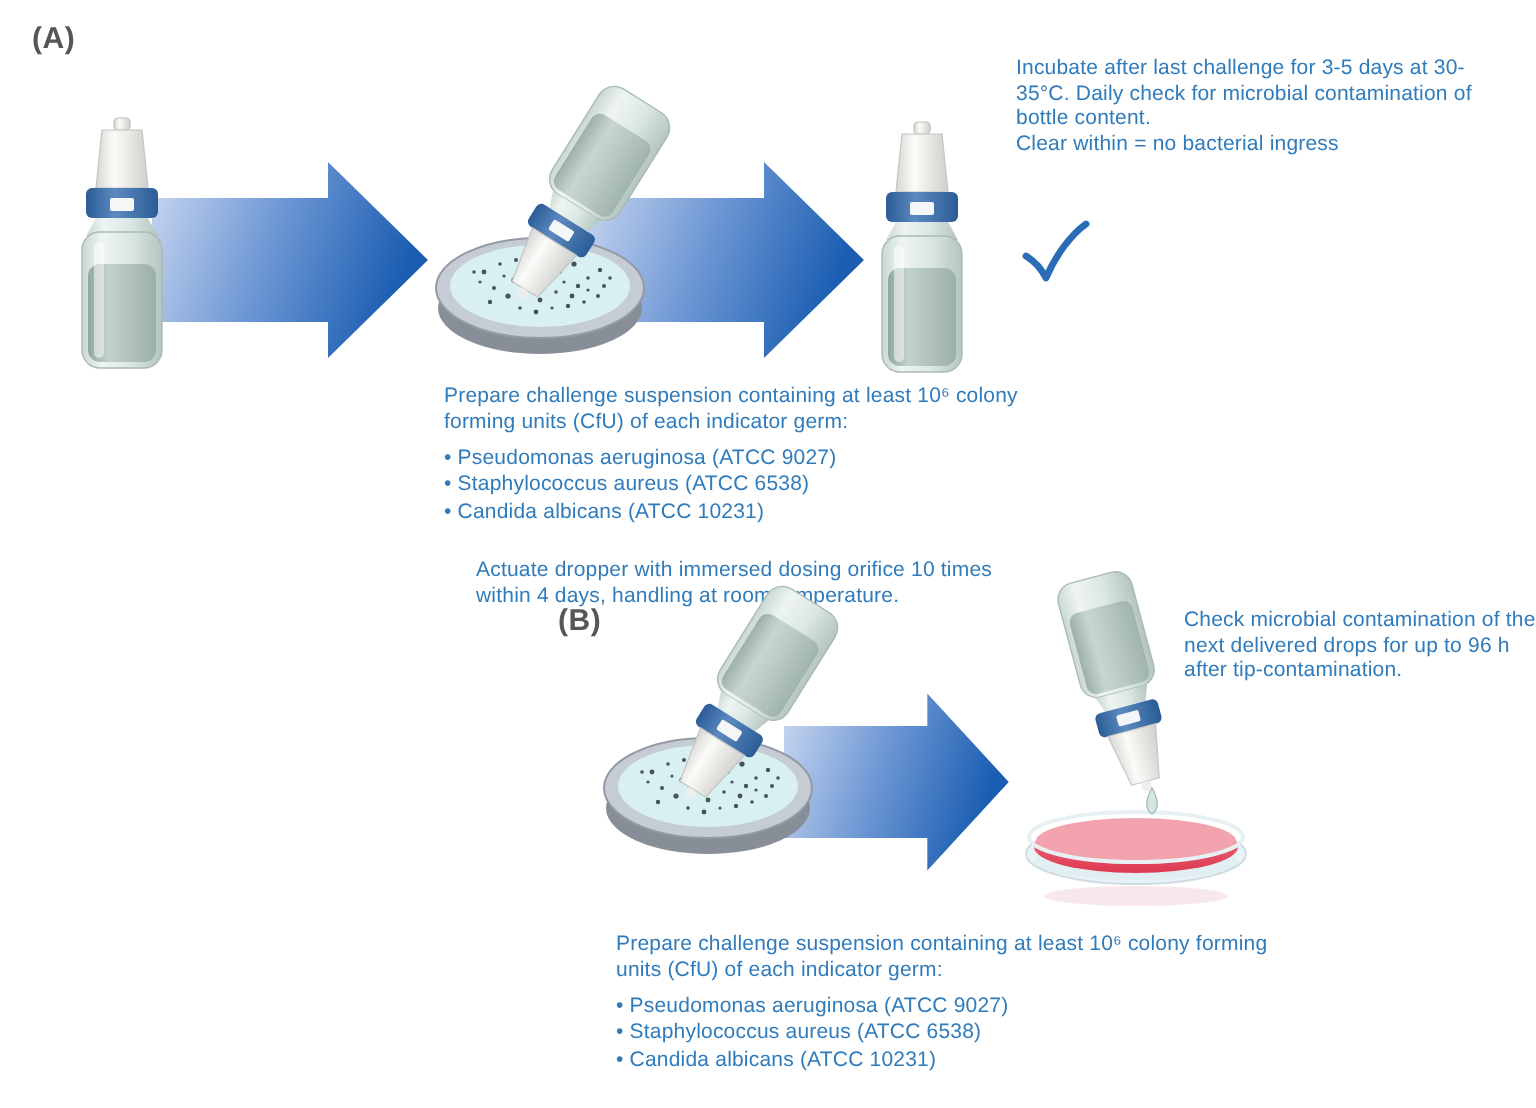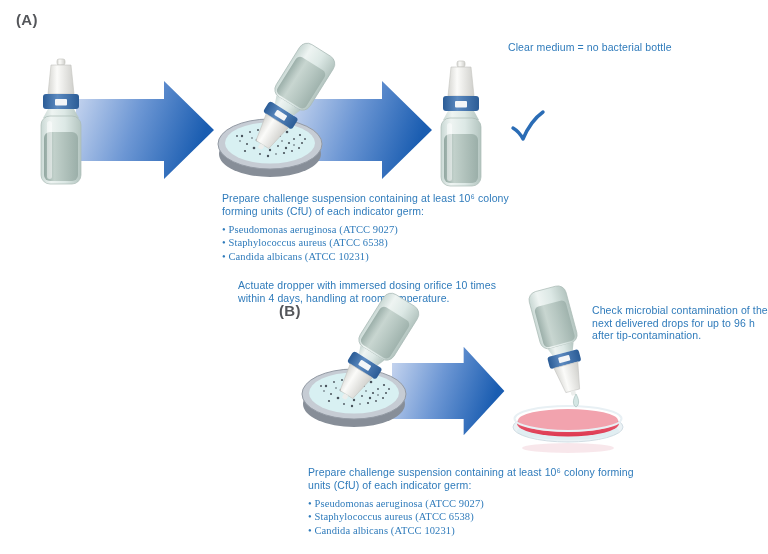--- a/index.html
+++ b/index.html
@@ -5,21 +5,21 @@
   * { margin:0; padding:0; box-sizing:border-box; }
   html,body { background:#ffffff; }
   body { font-family:"Liberation Sans", sans-serif; }
   .canvas { position:relative; width:768px; height:554px; background:#ffffff; overflow:hidden; }
   .txt { position:absolute; color:#2f7bbb; font-size:10.5px; line-height:12.6px; letter-spacing:0.1px; }
   .lbl { position:absolute; color:#54565a; font-size:15px; font-weight:bold; letter-spacing:0.3px; }
   .fig { position:absolute; }
   .block p { margin:0 0 4px 0; }
   .block p.tight { margin:16px; }
   .block ul { list-style:none; margin:5px 0 5px 0; }
-  .block li { line-height:13.4px;font-family:Liberation Serif, serif; }
+  .block li { line-height:13.4px; }
 </style>
 </head>
 <body>
 
 <div class="canvas">
 
   <svg width="0" height="0" style="position:absolute" aria-hidden="true">
     <defs>
       <linearGradient id="glass" x1="0" y1="0" x2="1" y2="0">
         <stop offset="0" stop-color="#c9d8d4"></stop>
@@ -139,22 +139,22 @@
 
   <svg class="fig" style="left:212px; top:36px; overflow:visible;" width="140" height="165" viewBox="0 0 140 165">
       <use href="#dishBottle"></use>
     </svg>
 
   <svg class="fig" style="left:434px; top:60px;" width="54" height="128" viewBox="0 0 54 128">
       <use href="#bottleUp"></use>
     </svg>
 
   <div class="txt" style="left:508px; top:28px; width:232px;">
-    <br>
-    <span>Clear medium = no bacterial bottle</span>
+    <span>Incubate after last challenge for 3-5 days at 30-35°C. Daily check for microbial contamination of bottle content.</span><br>
+    <span>Clear within = no bacterial ingress</span>
   </div>
 
   <svg class="fig" style="left:509px; top:109px;" width="38" height="36" viewBox="0 0 38 36">
     <path d="M4 19 C9 22 12 26 14 30 C19 18 27 8 34 3" fill="none" stroke="#2a6cb5" stroke-width="3.4" stroke-linecap="round" stroke-linejoin="round"></path>
   </svg>
 
   <div class="txt block" style="left:222px; top:192px; width:296px; line-height:13px;">
     <p>Prepare challenge suspension containing at least 10⁶ colony forming units (CfU) of each indicator germ:</p>
     <ul>
       <li>• Pseudomonas aeruginosa (ATCC 9027)</li>

